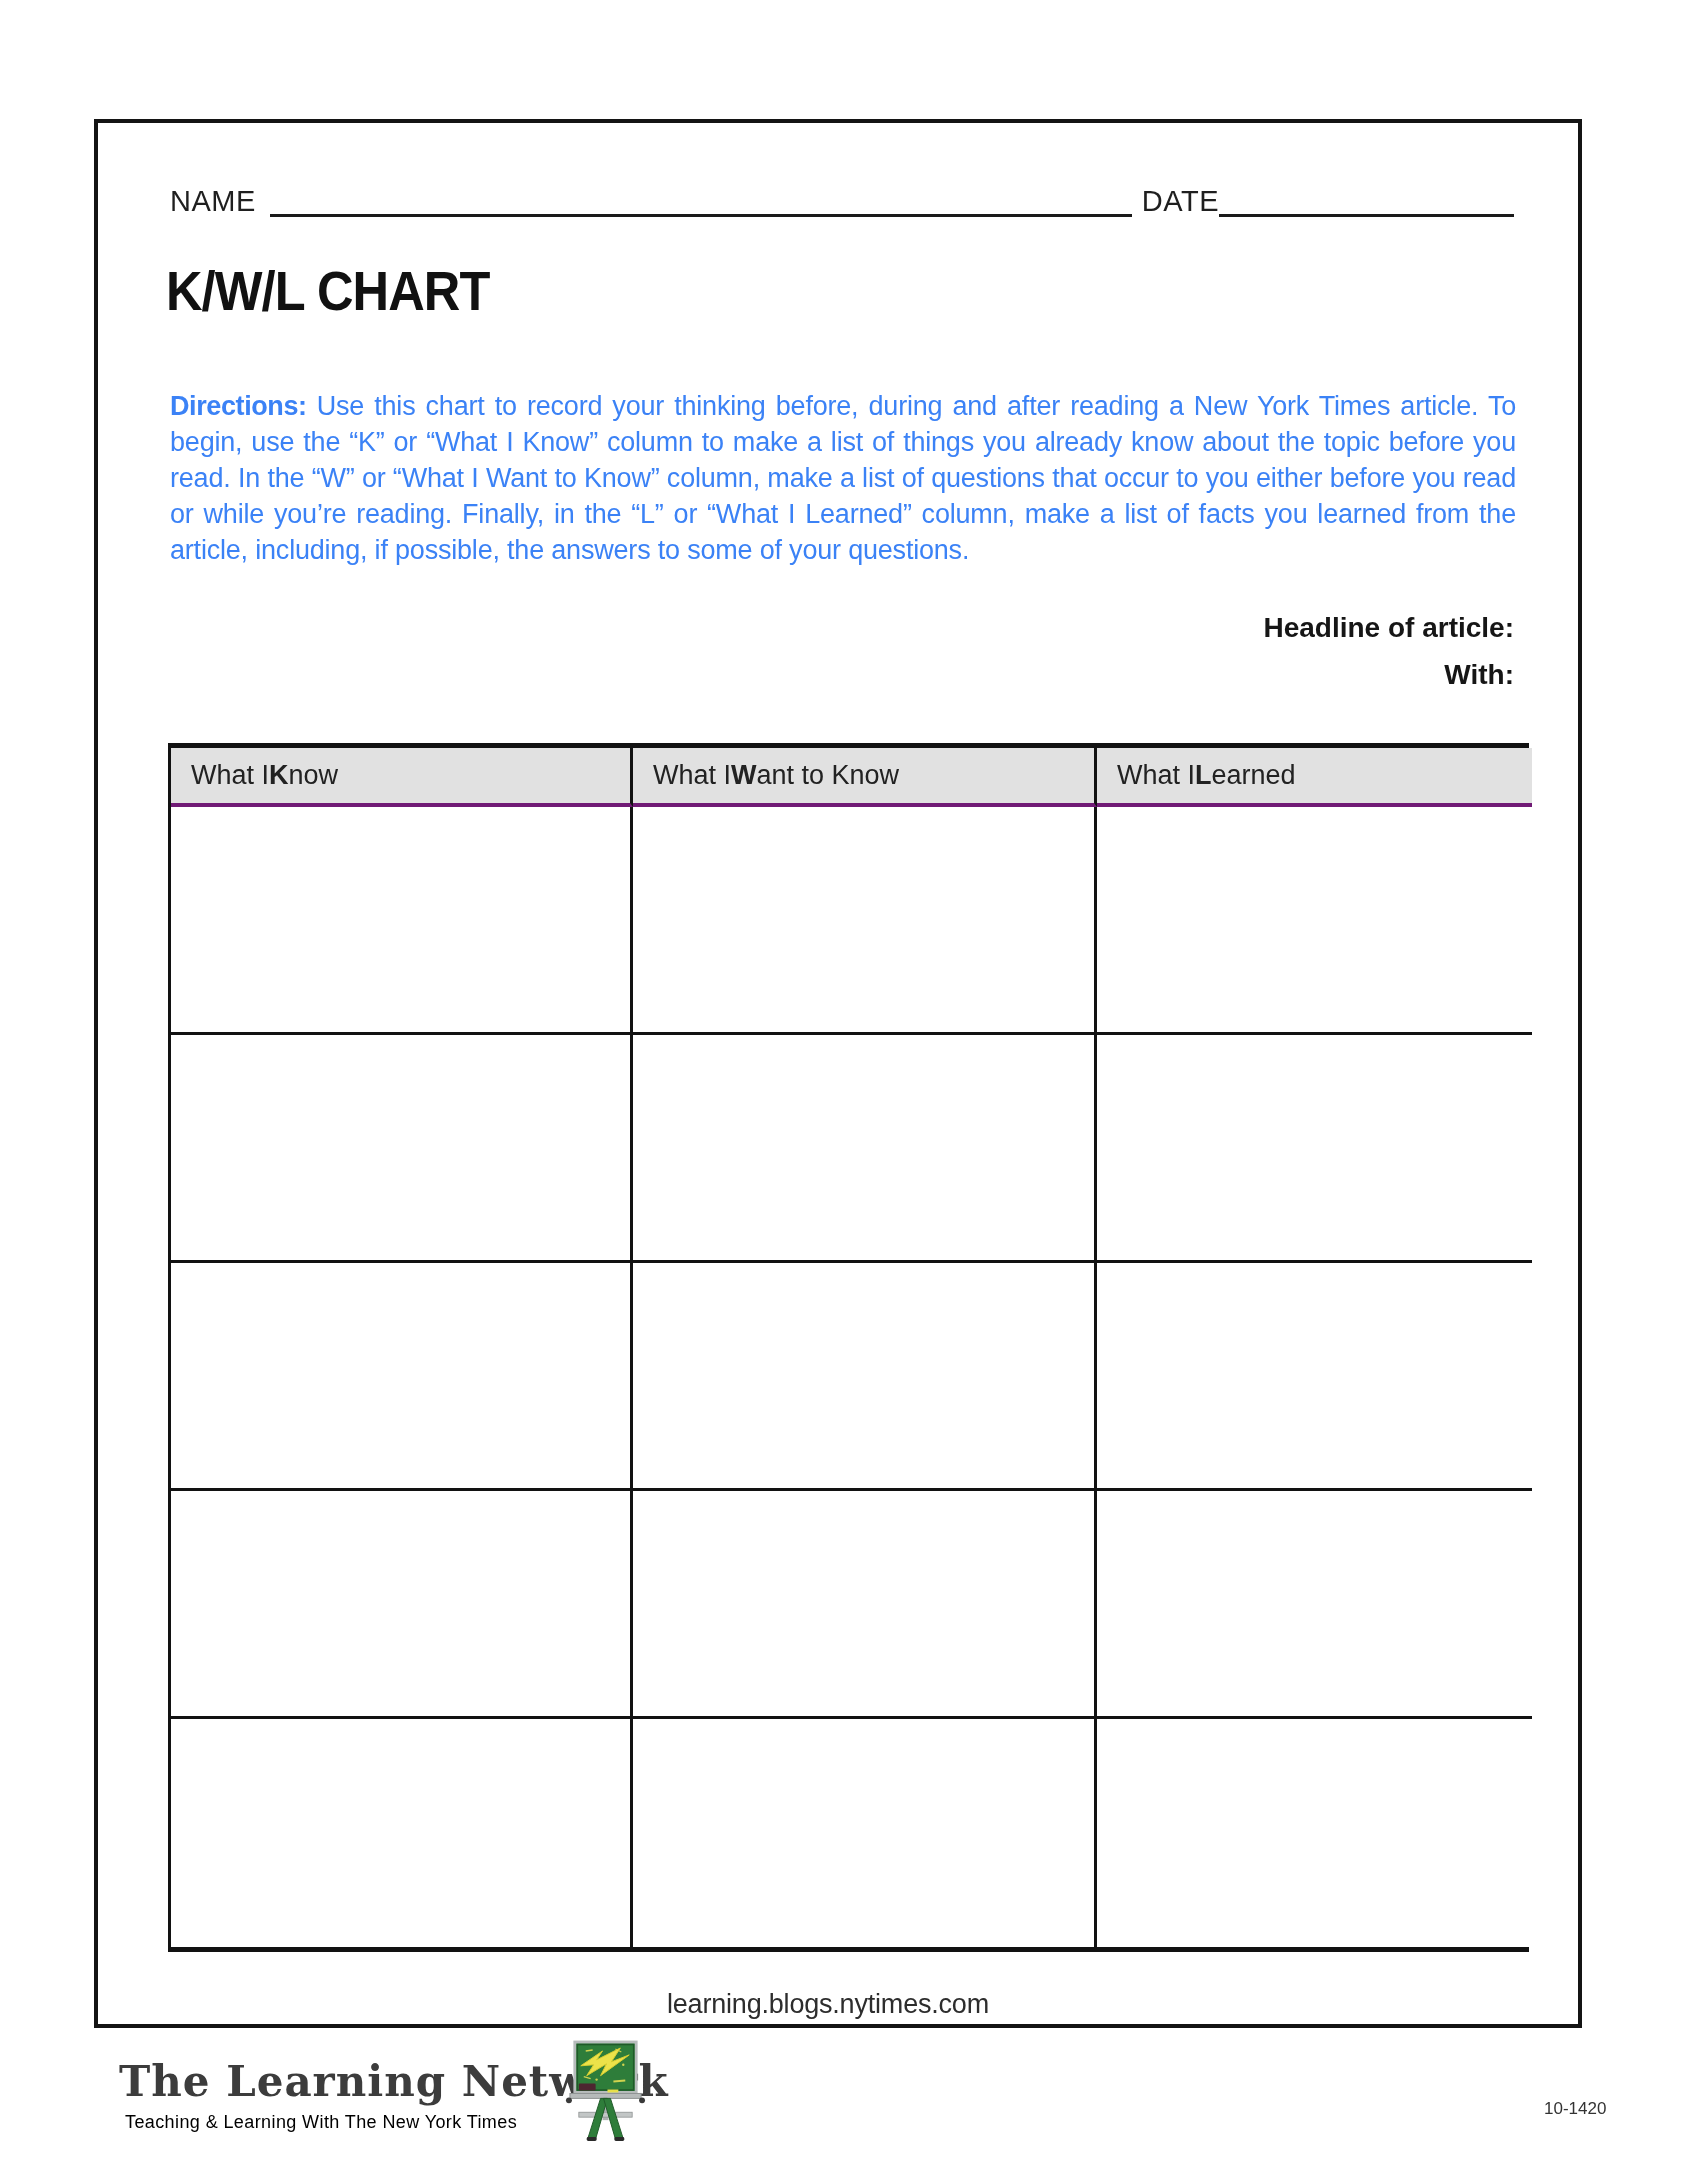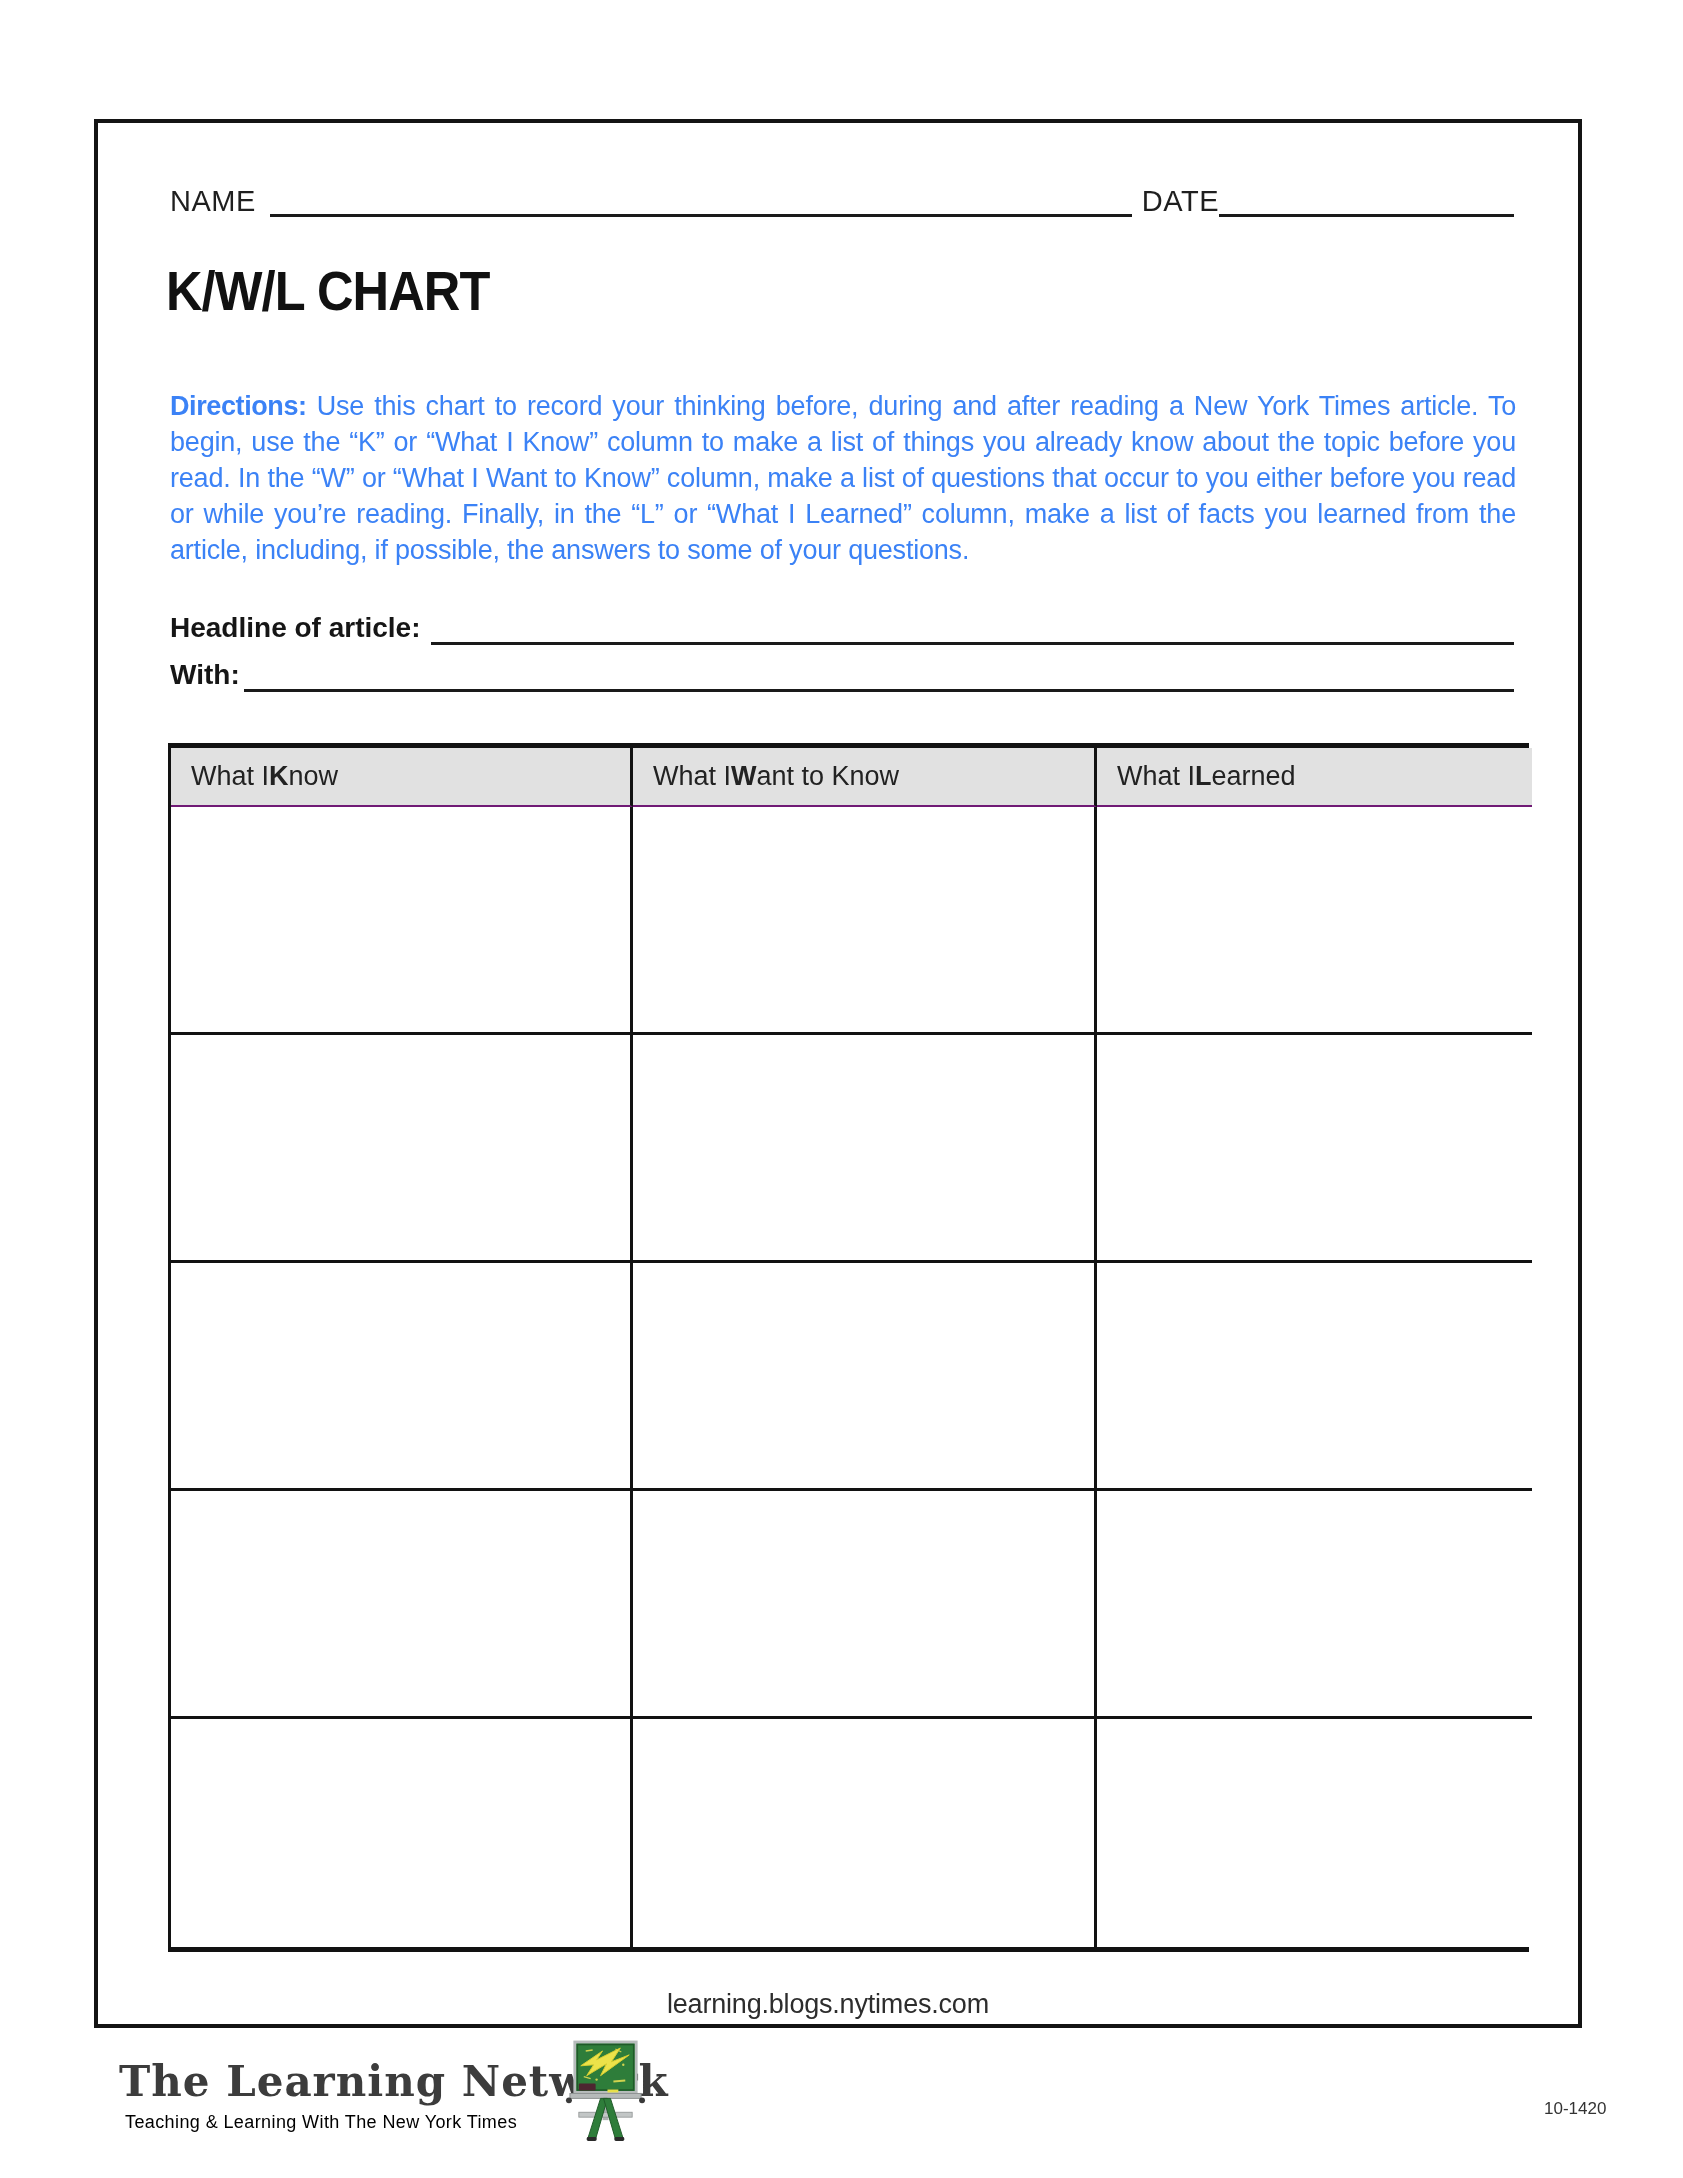--- a/index.html
+++ b/index.html
@@ -52,22 +52,22 @@
     font-size: 27px; line-height: 36px;
     text-align: justify;
     letter-spacing: -0.2px;
     color: #3b82f6;
   }
   .directions b { letter-spacing: -0.4px; }
 
   
   .field-row {
     left: 170px; width: 1344px;
-    display: flex; align-items: flex-start;
-    font-size: 28px; font-weight: bold; color: #161616;
+    display: flex; align-items: flex-end;
+    font-size: 28px; font-weight: bold; color: #161616; flex-direction: column;
   }
   .field-row.headline { top: 612px; }
   .field-row.artdate  { top: 659px; }
   .field-row .line { flex: 1; margin: 0 0 2px 10px; }
   .field-row.artdate .line { margin-left: 4px; }
 
   
   .kwl-table {
     left: 168px; top: 743px; width: 1361px;
     display: grid;
@@ -77,21 +77,21 @@
     border-bottom-width: 5px;
     box-sizing: border-box;
   }
   .kwl-header {
     background: #e1e1e1;
     height: 59px;
     display: flex; align-items: center;
     padding-left: 20px;
     font-size: 27px; color: #222;
     border-right: 3px solid #121212;
-    border-bottom: 2px solid #701a75;
+    border-bottom: 4px solid #701a75;
     box-sizing: border-box;
   }
   .kwl-header.last-col { border-right: none; }
   .kwl-cell {
     height: 228px;
     background: #ffffff;
     border-right: 3px solid #121212;
     border-bottom: 3px solid #121212;
     box-sizing: border-box;
   }

